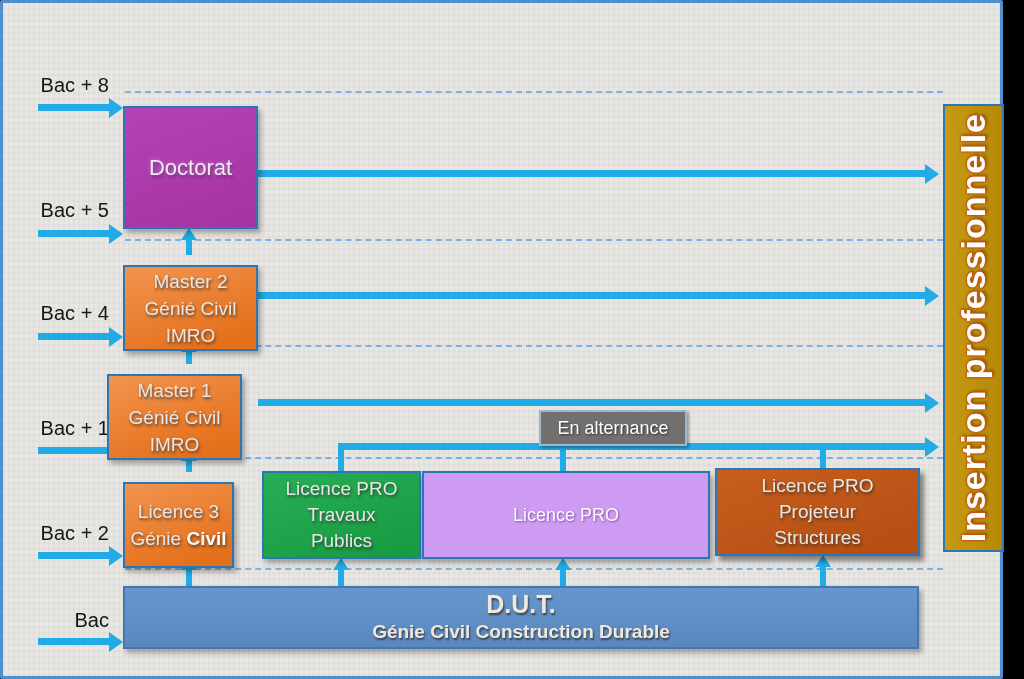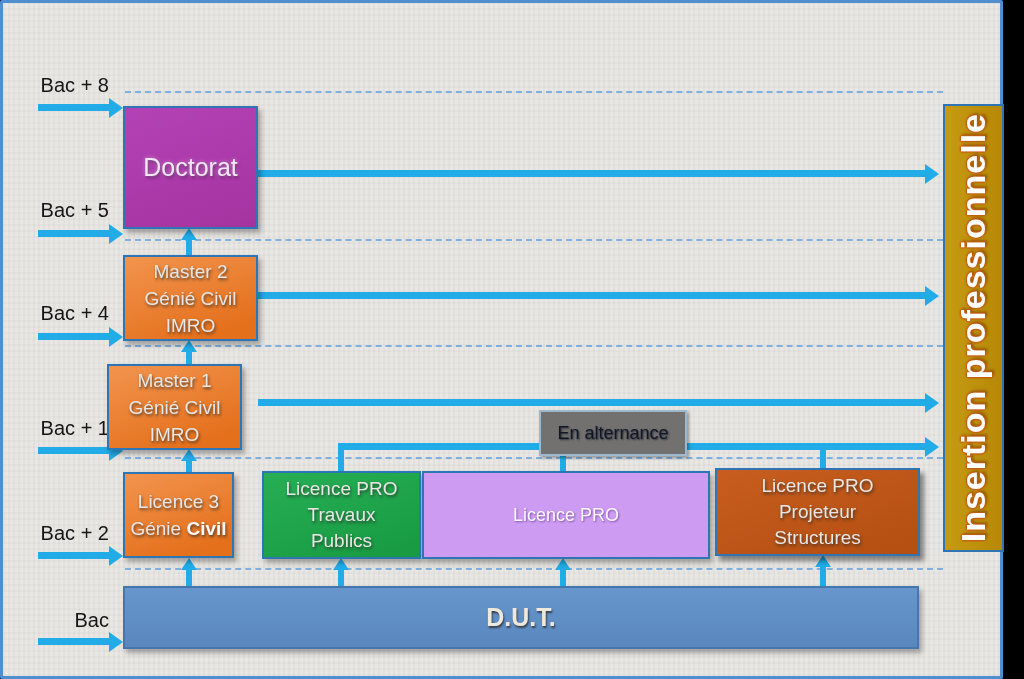--- a/index.html
+++ b/index.html
@@ -49,25 +49,25 @@
     border:2px solid #2E75B6;
     display:flex;flex-direction:column;justify-content:center;align-items:center;
     text-align:center;color:#E9E7E5;
     text-shadow:1px 2px 3px rgba(40,40,40,0.75);
     box-shadow:3px 4px 5px rgba(0,0,0,0.30);
   }
   .box .ln{display:block;}
   #doctorat{
     left:120px;top:103px;width:135px;height:123px;
     background:linear-gradient(160deg,#B342B6 0%,#A5339F 100%);
-    font-size:25px;color:#F2E6F7;text-shadow:0 0 4px rgba(255,255,255,0.45),1px 2px 3px rgba(80,15,85,0.9);
+    font-size:22px;color:#F2E6F7;text-shadow:0 0 4px rgba(255,255,255,0.45),1px 2px 3px rgba(80,15,85,0.9);
   }
   .orangebox{
     background:linear-gradient(160deg,#F2944E 0%,#E4701C 85%);
-    font-size:19px;line-height:27px;
+    font-size:19px;line-height:27px;margin-top:10px;
   }
   #master2{left:120px;top:252px;width:135px;height:86px;}
   #master1{left:104px;top:361px;width:135px;height:86px;}
   #licence3{left:120px;top:469px;width:111px;height:86px;}
   #licence3 .b{font-weight:bold;color:#FAF8F6;}
   #licpro-travaux{
     left:259px;top:468px;width:159px;height:88px;
     background:linear-gradient(160deg,#27AF55 0%,#189B43 90%);
     font-size:19px;line-height:26px;
   }
@@ -97,23 +97,23 @@
     background:linear-gradient(90deg,#C69B13 0%,#B68806 100%);
     box-shadow:none;
   }
   #goldbar .vert{
     writing-mode:vertical-rl;transform:rotate(180deg);
     font-size:34px;font-weight:bold;letter-spacing:1px;color:#FFFFFF;
     text-shadow:1px 0 2px #C55A11,-1px 0 2px #C55A11,0 1px 2px #C55A11,0 -1px 2px #C55A11,2px 2px 3px rgba(90,50,0,0.6);
     white-space:nowrap;
   }
   #alternance{
-    left:536px;top:407px;width:148px;height:46px;
+    left:536px;top:407px;width:148px;height:36px;
     background:#737070;border:2px solid #9EB8CE;
-    color:#0f172a;font-size:18px;
+    color:#ffffff;font-size:18px;
     text-shadow:1px 1px 2px rgba(0,0,0,0.6);
     box-shadow:2px 2px 3px rgba(0,0,0,0.35);
     align-items:center;
   }
 </style>
 </head>
 <body>
 
 <div id="canvas">
 
@@ -186,20 +186,21 @@
   </div>
 
   <div class="box" id="licpro-projeteur">
     <span class="ln">Licence PRO</span>
     <span class="ln">Projeteur</span>
     <span class="ln">Structures</span>
   </div>
 
   <div class="box" id="dut">
     <span class="ln t1">D.U.T.</span>
+    <span class="ln t2">Génie Civil Construction Durable</span>
   </div>
 
   <div class="box" id="goldbar">
     <span class="vert">Insertion professionnelle</span>
   </div>
 
   <div class="box" id="alternance">
     <span>En alternance</span>
   </div>
 

